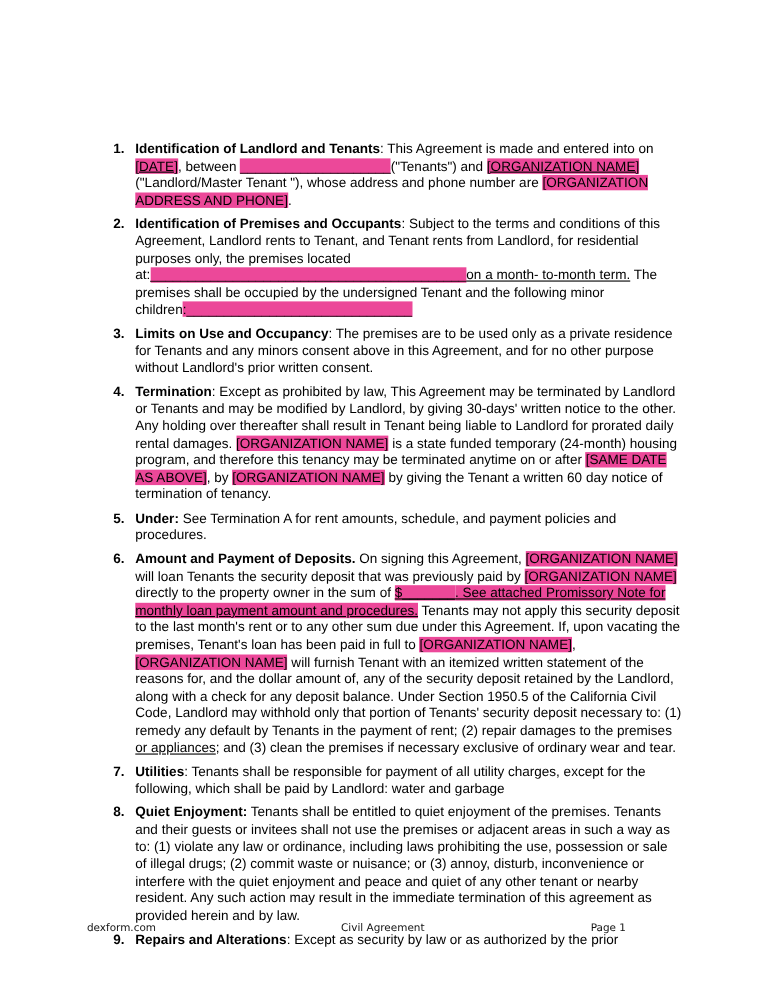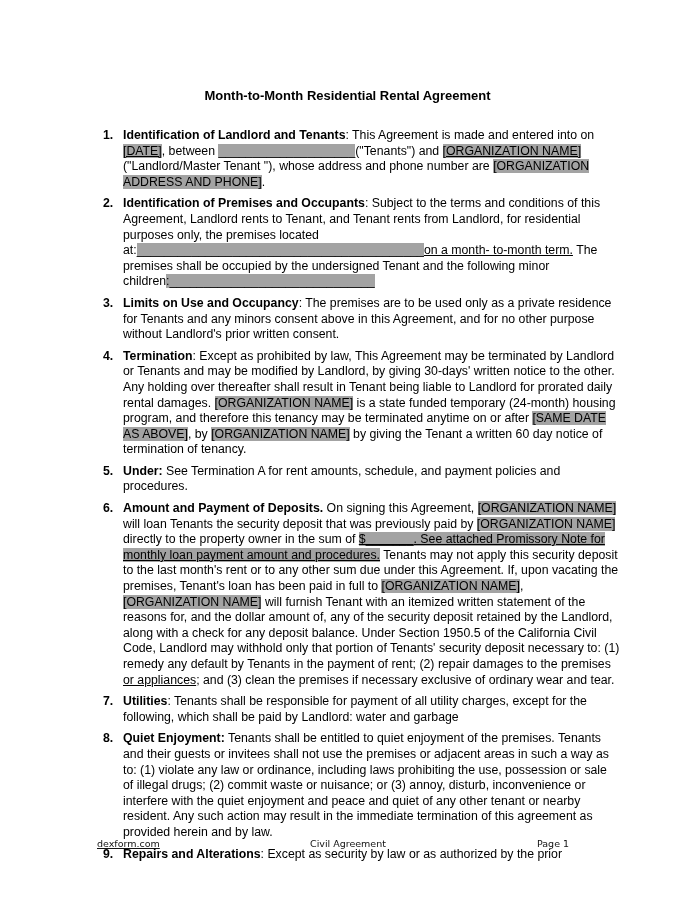--- a/index.html
+++ b/index.html
@@ -5,32 +5,31 @@
   html, body { margin: 0; padding: 0; background: #ffffff; }
   body { width: 695px; height: 900px; position: relative; overflow: hidden;
          font-family: "Liberation Sans", sans-serif; color: #000; }
   .page { position: absolute; left: 0; top: 0; width: 695px; height: 900px; background: #fff; }
   .title { position: absolute; top: 88px; left: 0; width: 695px; text-align: center;
            font-weight: bold; font-size: 13px; }
   ol.clauses { position: absolute; top: 128px; left: 100px; width: 520px; margin: 0; padding: 0; list-style: none; }
   ol.clauses li { position: relative; padding-left: 23px; font-size: 12.3px; line-height: 15.6px; margin-bottom: 6px; }
   ol.clauses li .num { position: absolute; left: 3px; top: 0; font-weight: bold; }
   .b { font-weight: bold; }
-  .hl { background: #a3a3a3; }
+  .hl { background: #ec4899; }
   .u { text-decoration: underline; }
   .footer { position: absolute; top: 838px; font-family: "DejaVu Sans", sans-serif; font-size: 9.5px; color: #111; }
-  .f-left { left: 97px; text-decoration: underline; }
+  .f-left { left: 79px; }
   .f-center { left: 310px; }
   .f-right { left: 537px; }
 </style>
 </head>
 <body>
 
 <div class="page">
-  <div class="title">Month-to-Month Residential Rental Agreement</div>
 
   <ol class="clauses">
 
     <li>
       <span class="num">1.</span>
       <span class="b">Identification of Landlord and Tenants</span><span>: This Agreement is made and entered into on </span><span class="hl u">[DATE]</span><span>, between </span><span class="hl">____________________</span><span>("Tenants")  and </span><span class="hl u">[ORGANIZATION  NAME]</span><span> ("Landlord/Master  Tenant "), whose address and phone number are </span><span class="hl">[ORGANIZATION ADDRESS AND PHONE]</span><span>.</span>
     </li>
 
     <li>
       <span class="num">2.</span>

